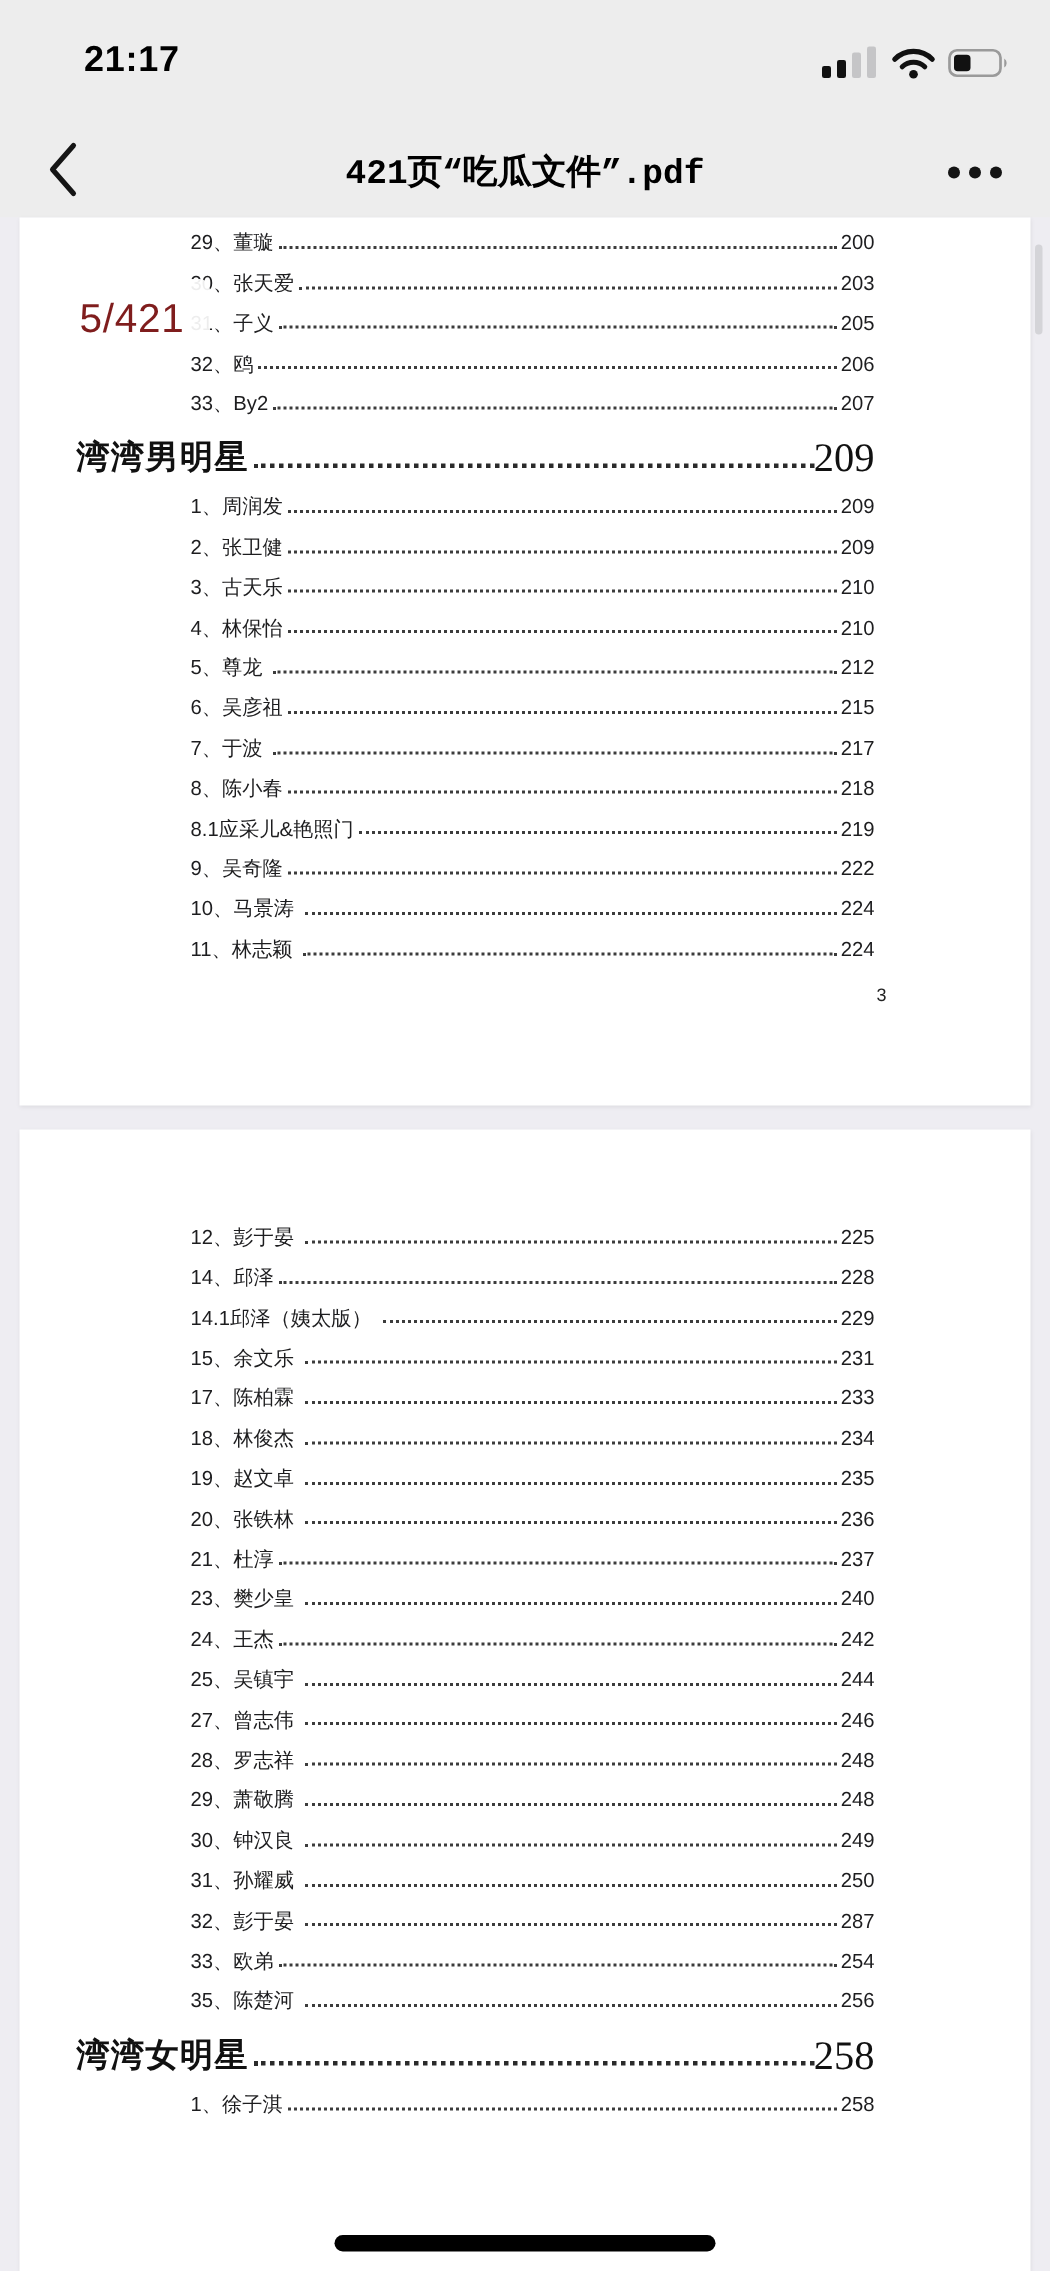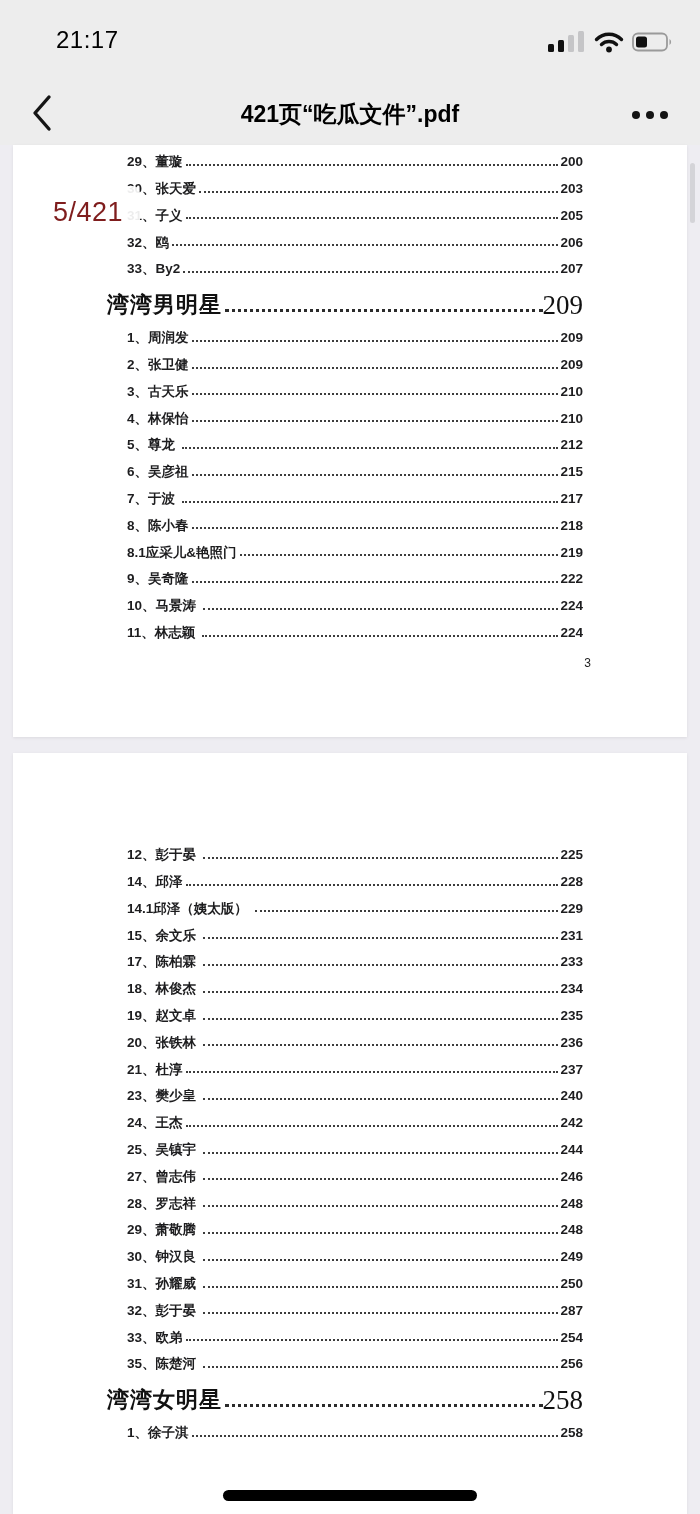--- a/index.html
+++ b/index.html
@@ -1,50 +1,50 @@
 <!DOCTYPE html>
 <html><head>
 <meta charset="utf-8">
 <style>
   html,body{margin:0;padding:0;}
   body{width:700px;height:1514px;position:relative;overflow:hidden;
        font-family:"Liberation Sans",sans-serif;background:#eeedf2;}
 
   
   .status-bar{position:absolute;left:0;top:0;width:700px;height:84px;background:#ededed;}
-  .time{position:absolute;left:56px;top:26px;font-size:24px;font-weight:400;color:#000;letter-spacing:.5px;}
+  .time{position:absolute;left:56px;top:26px;font-size:24px;font-weight:700;color:#000;letter-spacing:.5px;}
   .status-icons{position:absolute;right:26px;top:30px;display:flex;align-items:center;gap:8px;}
 
   
-  .nav-bar{position:absolute;left:0;top:84px;width:700px;height:61px;background:#ededed;}
+  .nav-bar{position:absolute;left:0;top:84px;width:700px;height:61px;background:#ededed;font-family:Liberation Mono, monospace;}
   .back-btn{position:absolute;left:30px;top:8px;width:40px;height:46px;display:flex;align-items:center;}
   .nav-title{position:absolute;left:100px;right:100px;top:0;height:61px;display:flex;align-items:center;justify-content:center;
              font-size:23px;font-weight:600;color:#000;white-space:nowrap;}
   .more-btn{position:absolute;right:32px;top:14px;width:52px;height:34px;display:flex;align-items:center;justify-content:flex-end;gap:6px;}
   .more-btn i{width:8px;height:8px;border-radius:50%;background:#141414;display:block;}
 
   
   .content{position:absolute;left:0;top:145px;width:700px;height:1369px;background:#eeedf2;}
   .pdf-page{position:absolute;left:13px;width:674px;background:#fff;box-shadow:0 1px 3px rgba(0,0,0,.08);}
   .page-1{top:0;height:592px;}
   .page-2{top:608px;height:761px;}
 
-  .toc-area{padding:0;font-weight:bold;}
+  .toc-area{padding:0;}
   .toc-row{height:26.8px;display:flex;align-items:flex-end;font-size:13.5px;color:#1d1d1f;
            padding-left:114px;padding-right:104px;}
   .toc-row .txt{line-height:1;padding-bottom:6px;white-space:pre;}
   .toc-row .dots{flex:1 1 auto;border-bottom:2px dotted #3c3c3c;margin:0 2px 9px 3px;min-width:10px;}
-  .toc-heading{height:42px;display:flex;align-items:flex-end;padding-left:94px;padding-right:104px;color:#111;}
+  .toc-heading{height:42px;display:flex;align-items:flex-end;padding-left:38px;padding-right:104px;color:#111;}
   .toc-heading .t{font-size:22px;font-weight:700;line-height:1;padding-bottom:8px;letter-spacing:1px;white-space:pre;}
   .toc-heading .dots{flex:1 1 auto;border-bottom:3px dotted #2b2b2b;margin:0 0 12px 3px;}
   .toc-heading .pg{font-family:"Liberation Serif",serif;font-size:27px;line-height:1;padding-bottom:5px;color:#111;}
   .page-footer{height:27px;text-align:right;padding-right:96px;font-size:12px;color:#222;margin-top:10px;}
 
   .p1-top{padding-top:3px;}
-  .p2-list{padding-top:88px;}
+  .p2-list{padding-top:58px;}
 
   
   .page-indicator{position:absolute;left:36px;top:41px;width:104px;height:52px;border-radius:7px;
                   background:rgba(255,255,255,.92);display:flex;align-items:center;justify-content:center;
                   font-size:27px;color:#7f1d1d;letter-spacing:.5px;}
   .scrollbar-thumb{position:absolute;left:690px;top:18px;width:5px;height:60px;border-radius:3px;background:#d4d4d8;}
   .home-indicator{position:absolute;left:223px;top:1490px;width:254px;height:11px;border-radius:6px;background:#000;}
 </style>
 </head>
 <body>

